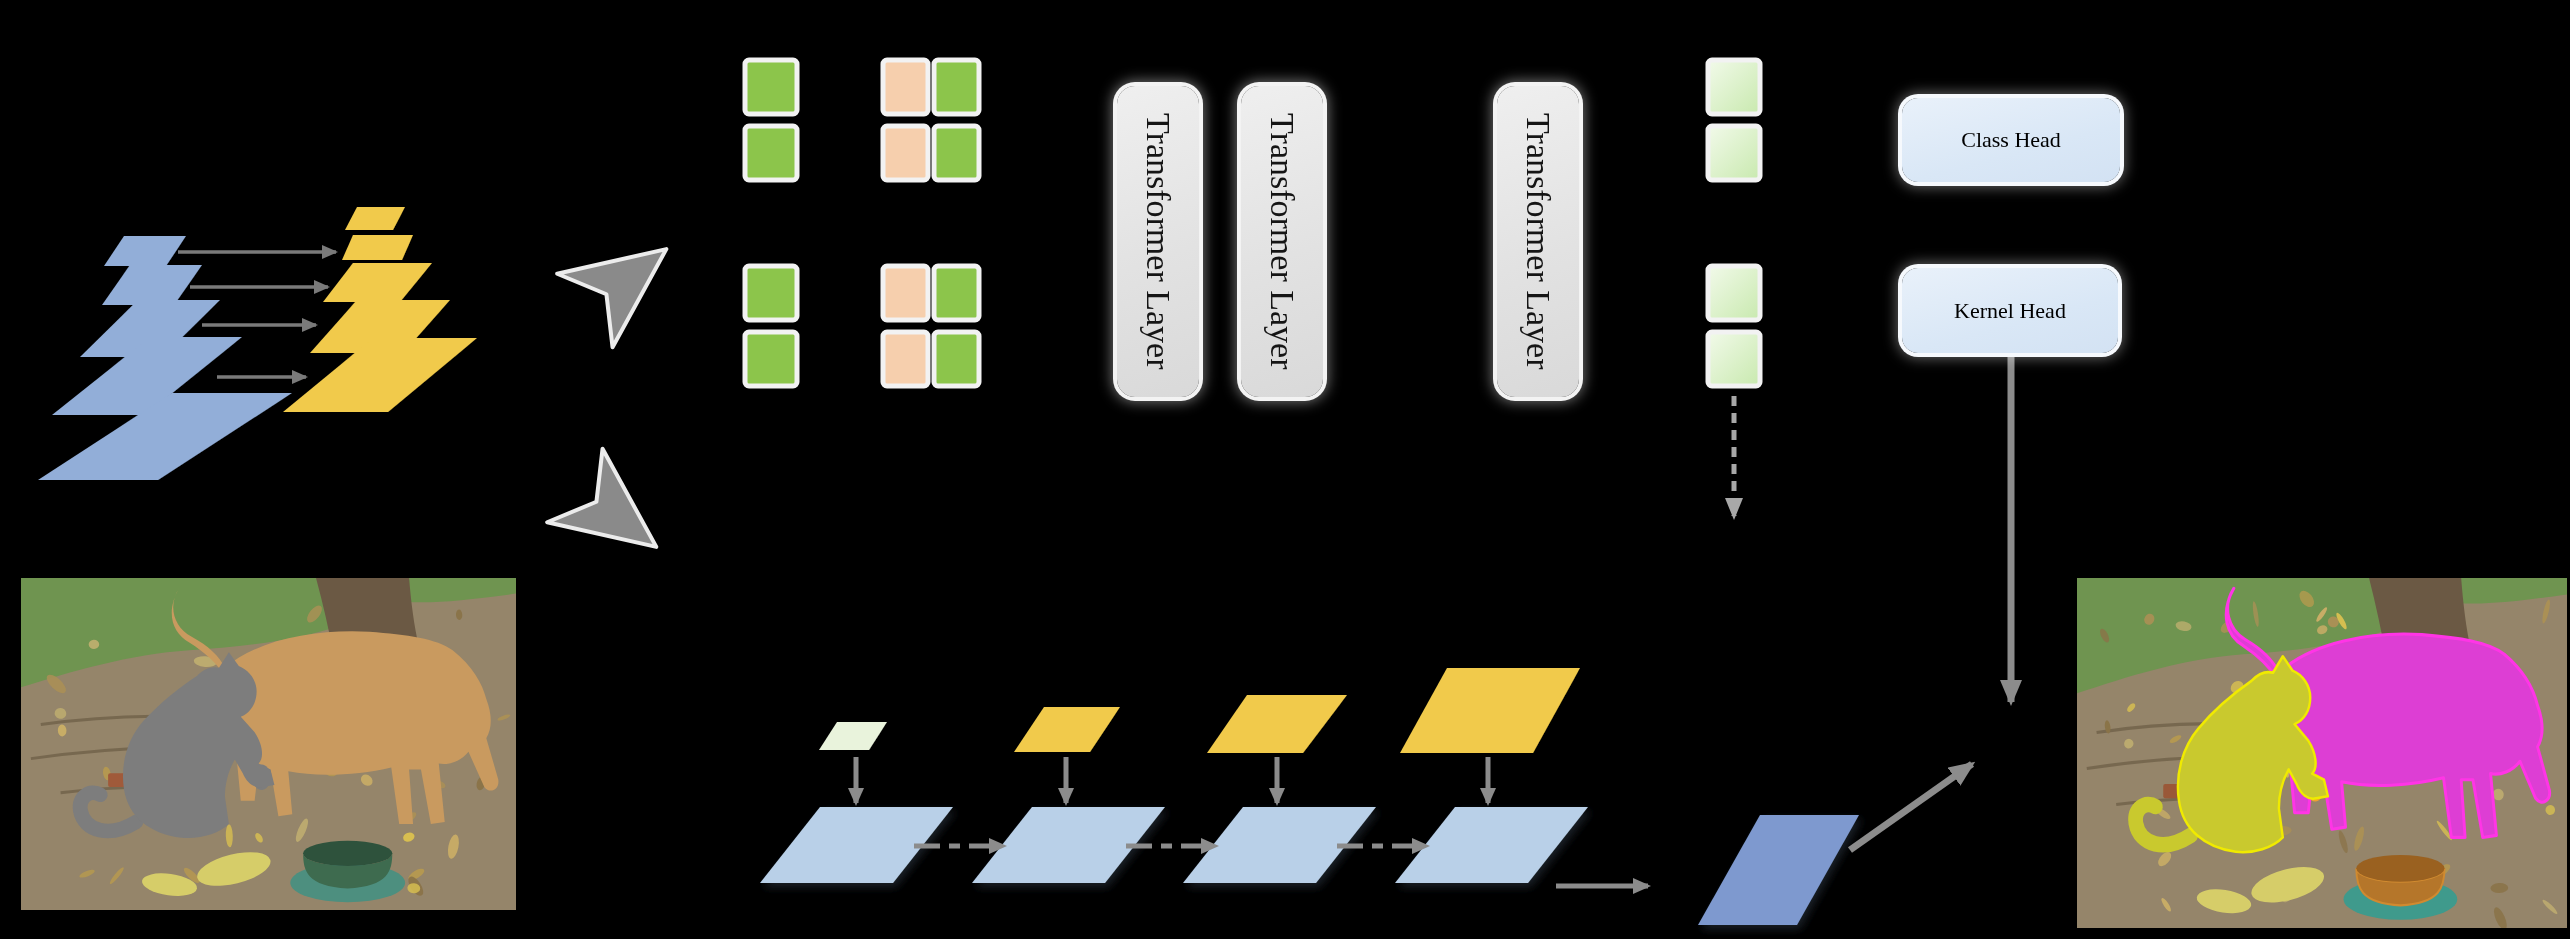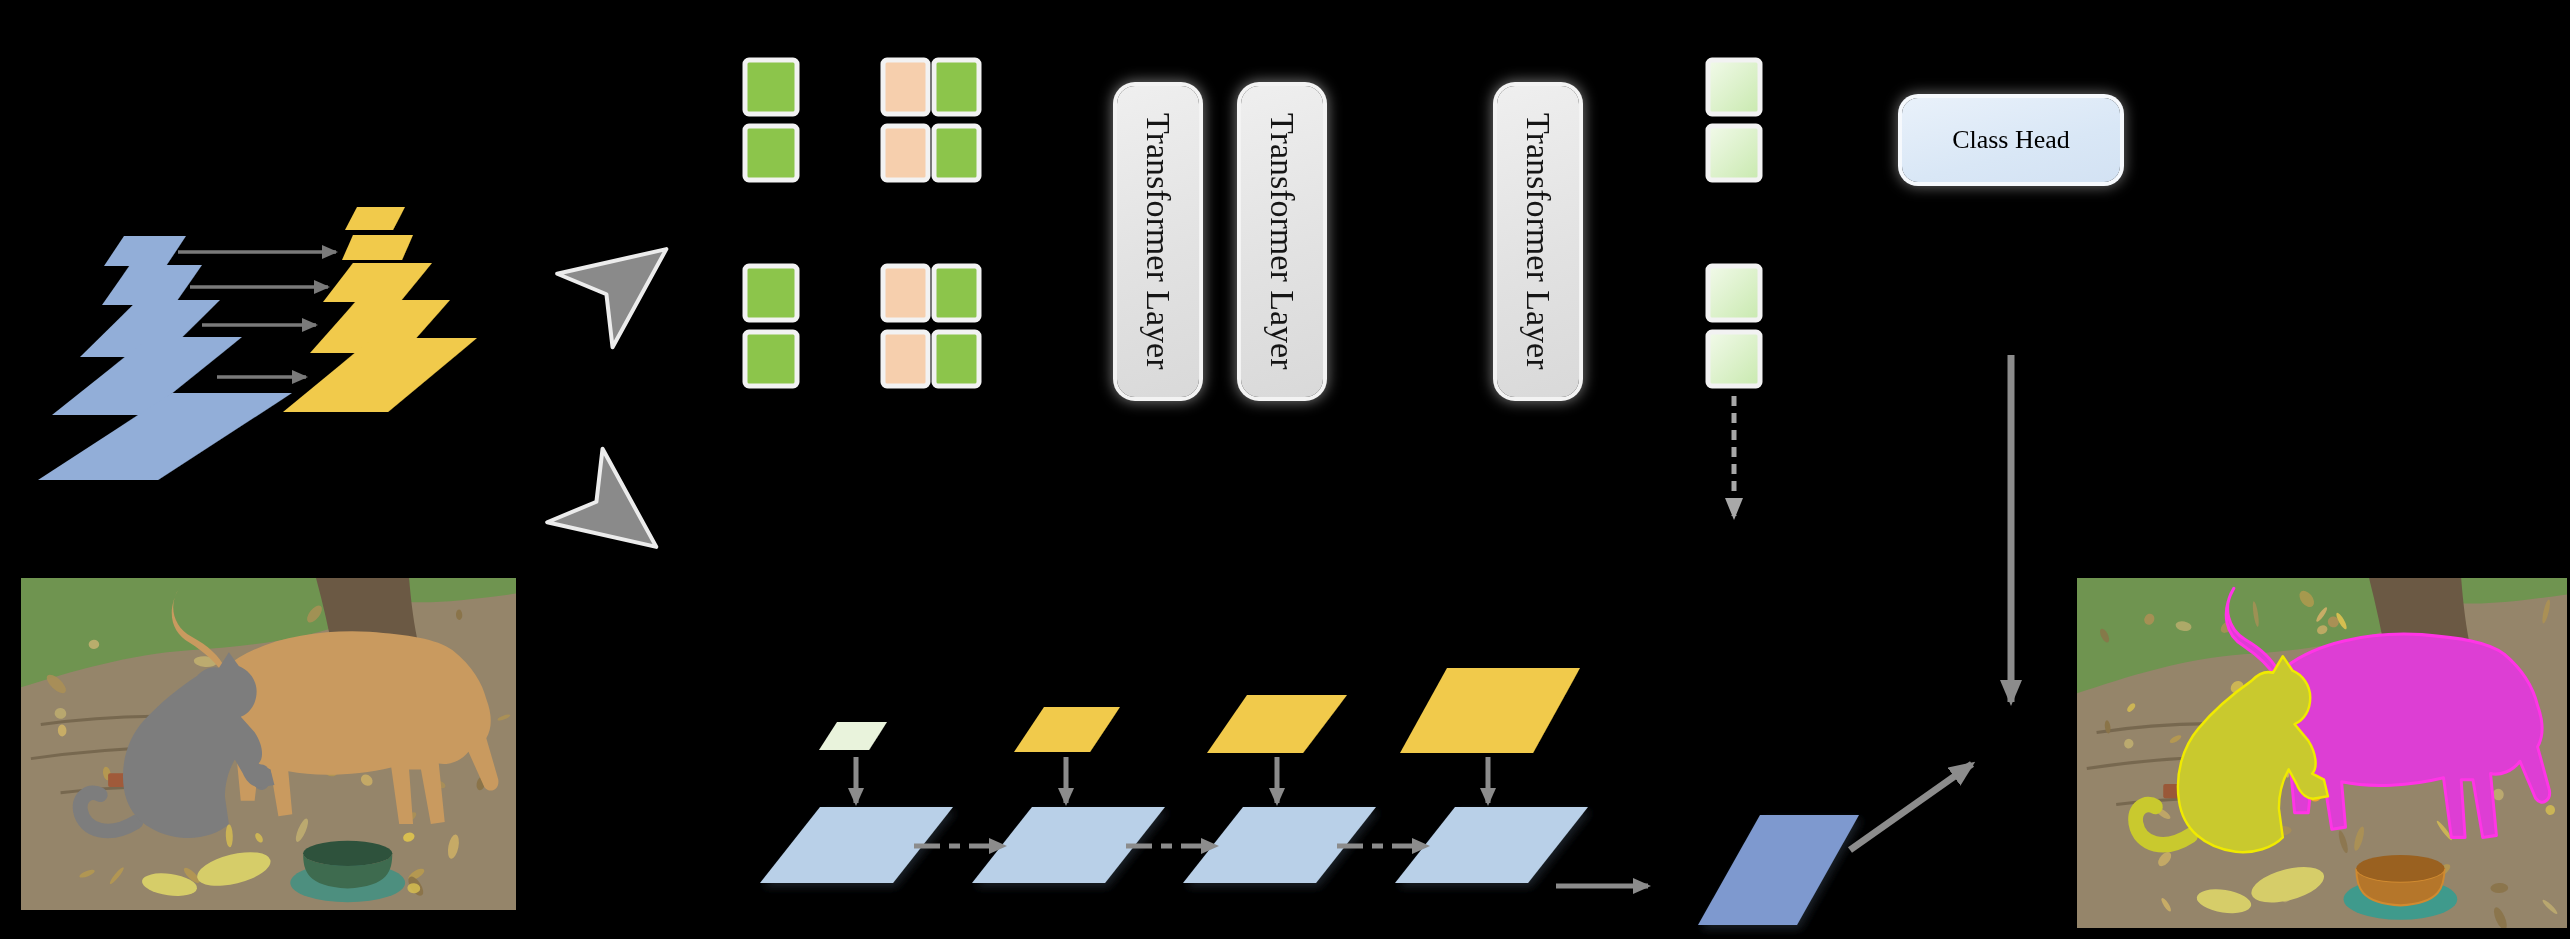--- a/index.html
+++ b/index.html
@@ -10,21 +10,21 @@
   .tbox{position:absolute;width:82px;height:311px;border-radius:18px;
         background:linear-gradient(160deg,#efefef 0%,#e2e2e2 55%,#d9d9d9 100%);
         box-shadow:0 0 0 4px #f3f3f3, 0 0 14px 5px rgba(255,255,255,.45);
         display:flex;align-items:center;justify-content:center;}
   .vtext{writing-mode:vertical-rl;font-size:34px;color:#151515;white-space:nowrap;}
   
   .hbox{position:absolute;width:218px;height:84px;border-radius:16px;
         background:linear-gradient(165deg,#e9f1fa 0%,#d9e7f6 60%,#d3e2f3 100%);
         box-shadow:0 0 0 4px #f6f9fd, 0 0 14px 5px rgba(255,255,255,.4);
         display:flex;align-items:center;justify-content:center;
-        font-size:26px;color:#000;}
+        font-size:22px;color:#000;}
   
   .bb{fill:var(--backbone_blue);}
   .fp{fill:var(--fpn_yellow);}
   .qgreen{fill:var(--query_green);stroke:var(--square_border);stroke-width:5;}
   .qpeach{fill:var(--query_peach);stroke:var(--square_border);stroke-width:5;}
   .qpale{fill:url(#palegrad);stroke:var(--square_border);stroke-width:5;}
   .mapblue{fill:var(--mask_feature_blue);}
   .mapdark{fill:var(--output_mask_blue);}
   .palepara{fill:var(--pale_para_green);}
   .dart{fill:var(--block_arrow_gray);stroke:#ececec;stroke-width:4;stroke-linejoin:round;}
@@ -171,20 +171,23 @@
   </div>
   <div class="tbox" style="left:1241px;top:86px;">
     <span class="vtext">Transformer Layer</span>
   </div>
   <div class="tbox" style="left:1497px;top:86px;">
     <span class="vtext">Transformer Layer</span>
   </div>
 
   <div class="hbox" style="left:1902px;top:98px;">
     <span>Class Head</span>
+  </div>
+  <div class="hbox" style="left:1902px;top:268px;height:85px;width:216px;">
+    <span>Kernel Head</span>
   </div>
 
   <svg id="photo-input" class="photo" style="left: 21px; top: 578px; --ground: #95856a; --grass: #6f9450; --trunk: #6b5944; --dog: #c99a5f; --dog_outline: rgba(0,0,0,0); --cat: #7d7d7d; --cat_outline: rgba(0,0,0,0); --bowl: #3e6b4f; --bowl_inner: #2e523c; --bowl_outline: rgba(0,0,0,0); --mat: #4d8f7f; --brick: #a05a3a; --blob: #7d7d7d; --stick: #6f6048; --bigleaf: #d6cd69;" width="495" height="332" viewBox="0 0 500 340" preserveAspectRatio="none">
     <rect class="ground" x="0" y="0" width="500" height="340"></rect>
     <path class="grass" d="M0,0 L500,0 L500,16 C440,24 402,28 372,22 C330,58 240,70 170,74 C110,78 50,96 0,112 Z"></path>
     <g>
       <path class="stick" d="M20,150 C90,140 180,138 250,148"></path>
       <path class="stick" d="M10,185 C100,172 210,168 300,180"></path>
       <path class="stick" d="M40,220 C90,214 140,212 190,218"></path>
     </g>

